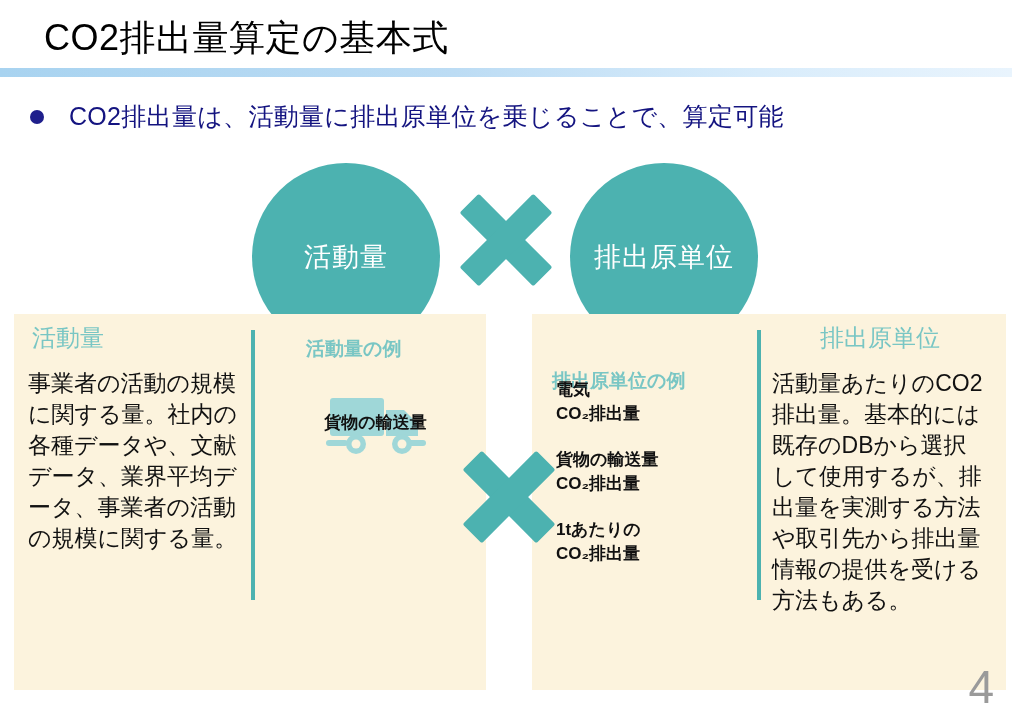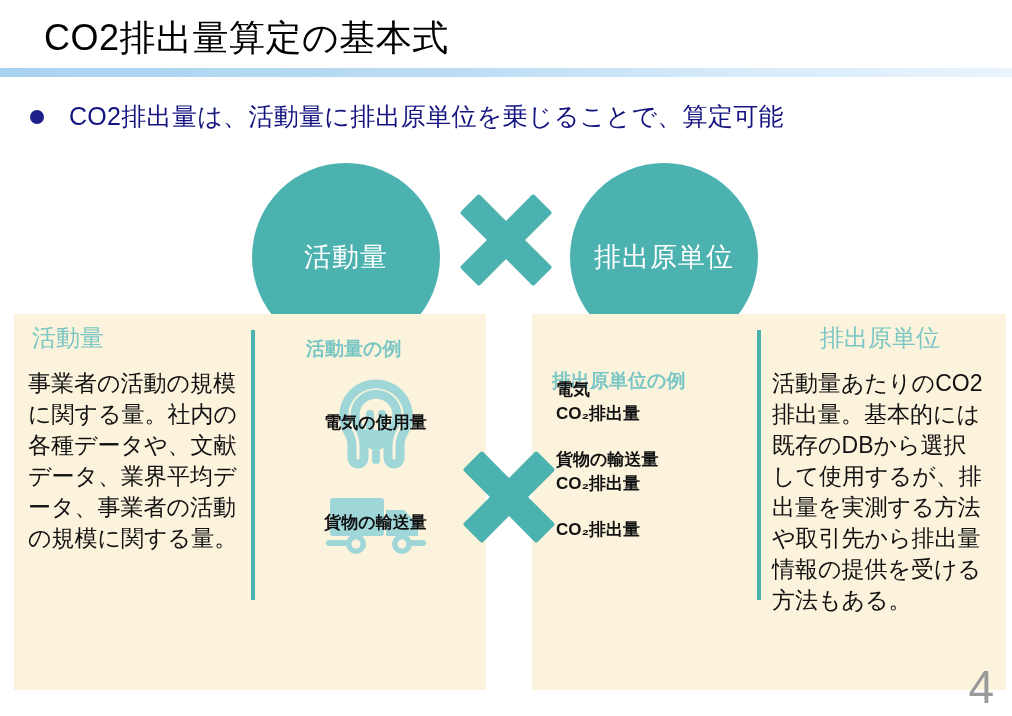--- a/index.html
+++ b/index.html
@@ -240,33 +240,20 @@
 <div class="divider divider-left"></div>
 <div class="divider divider-right"></div>
 
 <div class="col-heading" style="left:32px; top:322px;">活動量</div>
 <div class="body-text" style="left:28px; top:368px;">事業者の活動の規模に関する量。社内の各種データや、文献データ、業界平均データ、事業者の活動の規模に関する量。</div>
 
 <div class="col-heading small" style="left:306px; top:336px;">活動量の例</div>
 
 <div class="example-col" style="left:268px; top:372px;">
 
-  <div class="example-item">
-    <svg class="example-icon" width="96" height="96" viewBox="0 0 96 96">
-      <path d="M48 10 a32 32 0 0 1 28 48 a26 26 0 0 0 -4 14 v12
-               a6 6 0 0 1 -12 0 v-12 a38 38 0 0 1 6 -20 a21 21 0 1 0 -36 0
-               a38 38 0 0 1 6 20 v12 a6 6 0 0 1 -12 0 v-12
-               a26 26 0 0 0 -4 -14 A32 32 0 0 1 48 10 Z" fill="none" stroke="#8fd3d8" stroke-width="9" stroke-linecap="round"></path>
-      <rect x="38" y="36" width="8" height="22" rx="4" fill="#8fd3d8"></rect>
-      <rect x="50" y="36" width="8" height="22" rx="4" fill="#8fd3d8"></rect>
-      <path d="M34 56 h28 v6 a14 14 0 0 1 -28 0 Z" fill="#8fd3d8"></path>
-      <rect x="44" y="74" width="8" height="16" rx="4" fill="#8fd3d8"></rect>
-    </svg>
-    <span class="example-label">電気の使用量</span>
-  </div>
 
   <div class="example-item">
     <svg class="example-icon" width="104" height="80" viewBox="0 0 104 80">
       <rect x="6" y="16" width="54" height="38" rx="3" fill="#8fd3d8"></rect>
       <path d="M62 28 h18 l14 14 v12 h-32 Z" fill="#8fd3d8"></path>
       <rect x="2" y="58" width="22" height="6" rx="3" fill="#8fd3d8"></rect>
       <rect x="80" y="58" width="22" height="6" rx="3" fill="#8fd3d8"></rect>
       <circle cx="32" cy="62" r="10" fill="#8fd3d8"></circle>
       <circle cx="32" cy="62" r="4.5" fill="#fcf3dd"></circle>
       <circle cx="78" cy="62" r="10" fill="#8fd3d8"></circle>
@@ -287,20 +274,21 @@
 <div class="factor-col" style="left:556px; top:378px;">
   <div class="factor-item">
     <div>電気</div>
     <div class="co2">CO₂排出量</div>
   </div>
   <div class="factor-item">
     <div>貨物の輸送量</div>
     <div class="co2">CO₂排出量</div>
   </div>
   <div class="factor-item">
+    <div>1tあたりの</div>
     <div class="co2">CO₂排出量</div>
   </div>
 </div>
 
 <div class="col-heading" style="left:820px; top:322px;">排出原単位</div>
 <div class="body-text" style="left:772px; top:368px;">活動量あたりのCO2排出量。基本的には既存のDBから選択して使用するが、排出量を実測する方法や取引先から排出量情報の提供を受ける方法もある。</div>
 
 <div class="page-number">4</div>
 
 </body></html>

